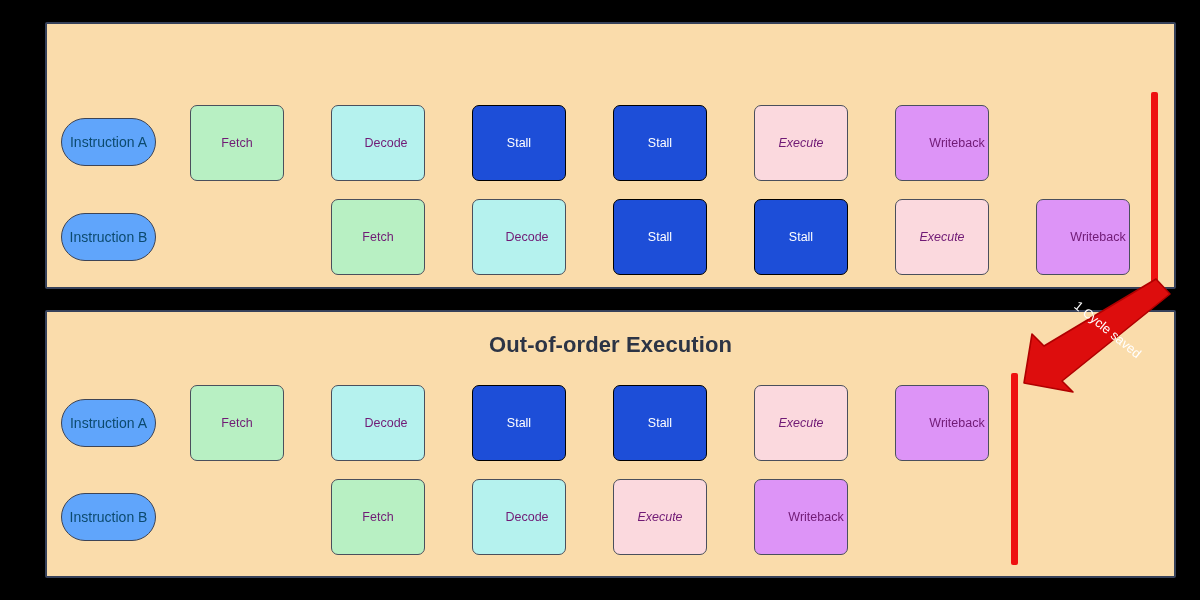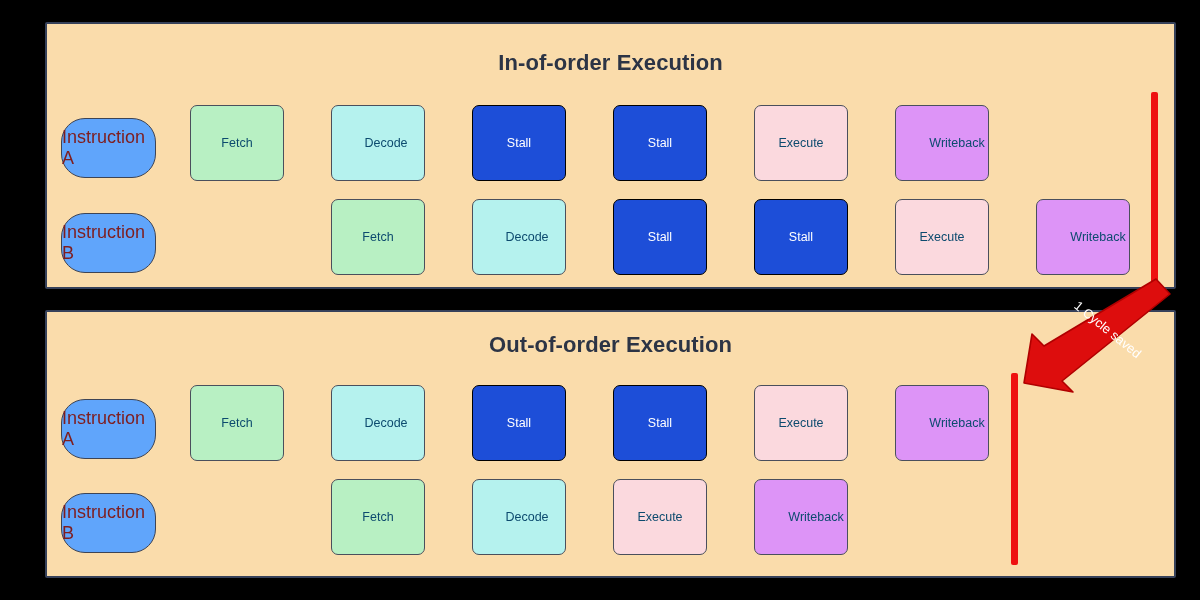--- a/index.html
+++ b/index.html
@@ -45,51 +45,51 @@
     letter-spacing: 0.1px;
     white-space: nowrap;
   }
   #panel-top .panel-title    { top: 26px; }
   #panel-bottom .panel-title { top: 20px; }
 
   
   .pill {
     position: absolute;
     width: 95px;
-    height: 60px;
+    height: 48px;
     border-radius: 24px;
     background: #60a5fb;
     border: 1.6px solid #3d4455;
     box-sizing: border-box;
     display: flex;
     align-items: center;
     justify-content: center;
-    font-size: 18px;
-    color: #7f1d1d;
+    font-size: 14px;
+    color: #0c4a6e;
   }
 
   
   .stage-box {
     position: absolute;
     width: 94px;
     height: 76px;
     border-radius: 7px;
     border: 1.4px solid #4a4f5c;
     box-sizing: border-box;
     display: flex;
     align-items: center;
     justify-content: center;
     font-size: 12.5px;
-    color: #0c4a6e;
+    color: #701a75;
     white-space: nowrap;
   }
   .stage-box.fetch     { background: #b8f0c3; }
   .stage-box.decode    { background: #b5f2ee; padding-left: 16px; }
   .stage-box.stall     { background: #1d4ed8; color: #ffffff; border-color: #000000; }
-  .stage-box.execute   { background: #fbd9de; }
+  .stage-box.execute   { background: #fbd9de; font-style: italic; }
   .stage-box.writeback { background: #dd94f7; padding-left: 30px; }
 
   
   .cycle-line {
     position: absolute;
     width: 7px;
     background: #ee1111;
     border-radius: 2px;
   }
 
@@ -109,21 +109,20 @@
     font-family: "Liberation Sans", sans-serif;
     font-size: 13px;
   }
 </style>
 </head>
 <body>
 
 <div class="stage">
 
   <div class="panel" id="panel-top">
-    <div class="panel-title">In-of-order Execution</div>
 
     <div class="pill" style="left:14px; top:94px;">Instruction A</div>
 
     <div class="stage-box fetch" style="left:143px; top:81px;">Fetch</div>
     <div class="stage-box decode" style="left:284px; top:81px;">Decode</div>
     <div class="stage-box stall" style="left:425px; top:81px;">Stall</div>
     <div class="stage-box stall" style="left:566px; top:81px;">Stall</div>
     <div class="stage-box execute" style="left:707px; top:81px;">Execute</div>
     <div class="stage-box writeback" style="left:848px; top:81px;">Writeback</div>
 

